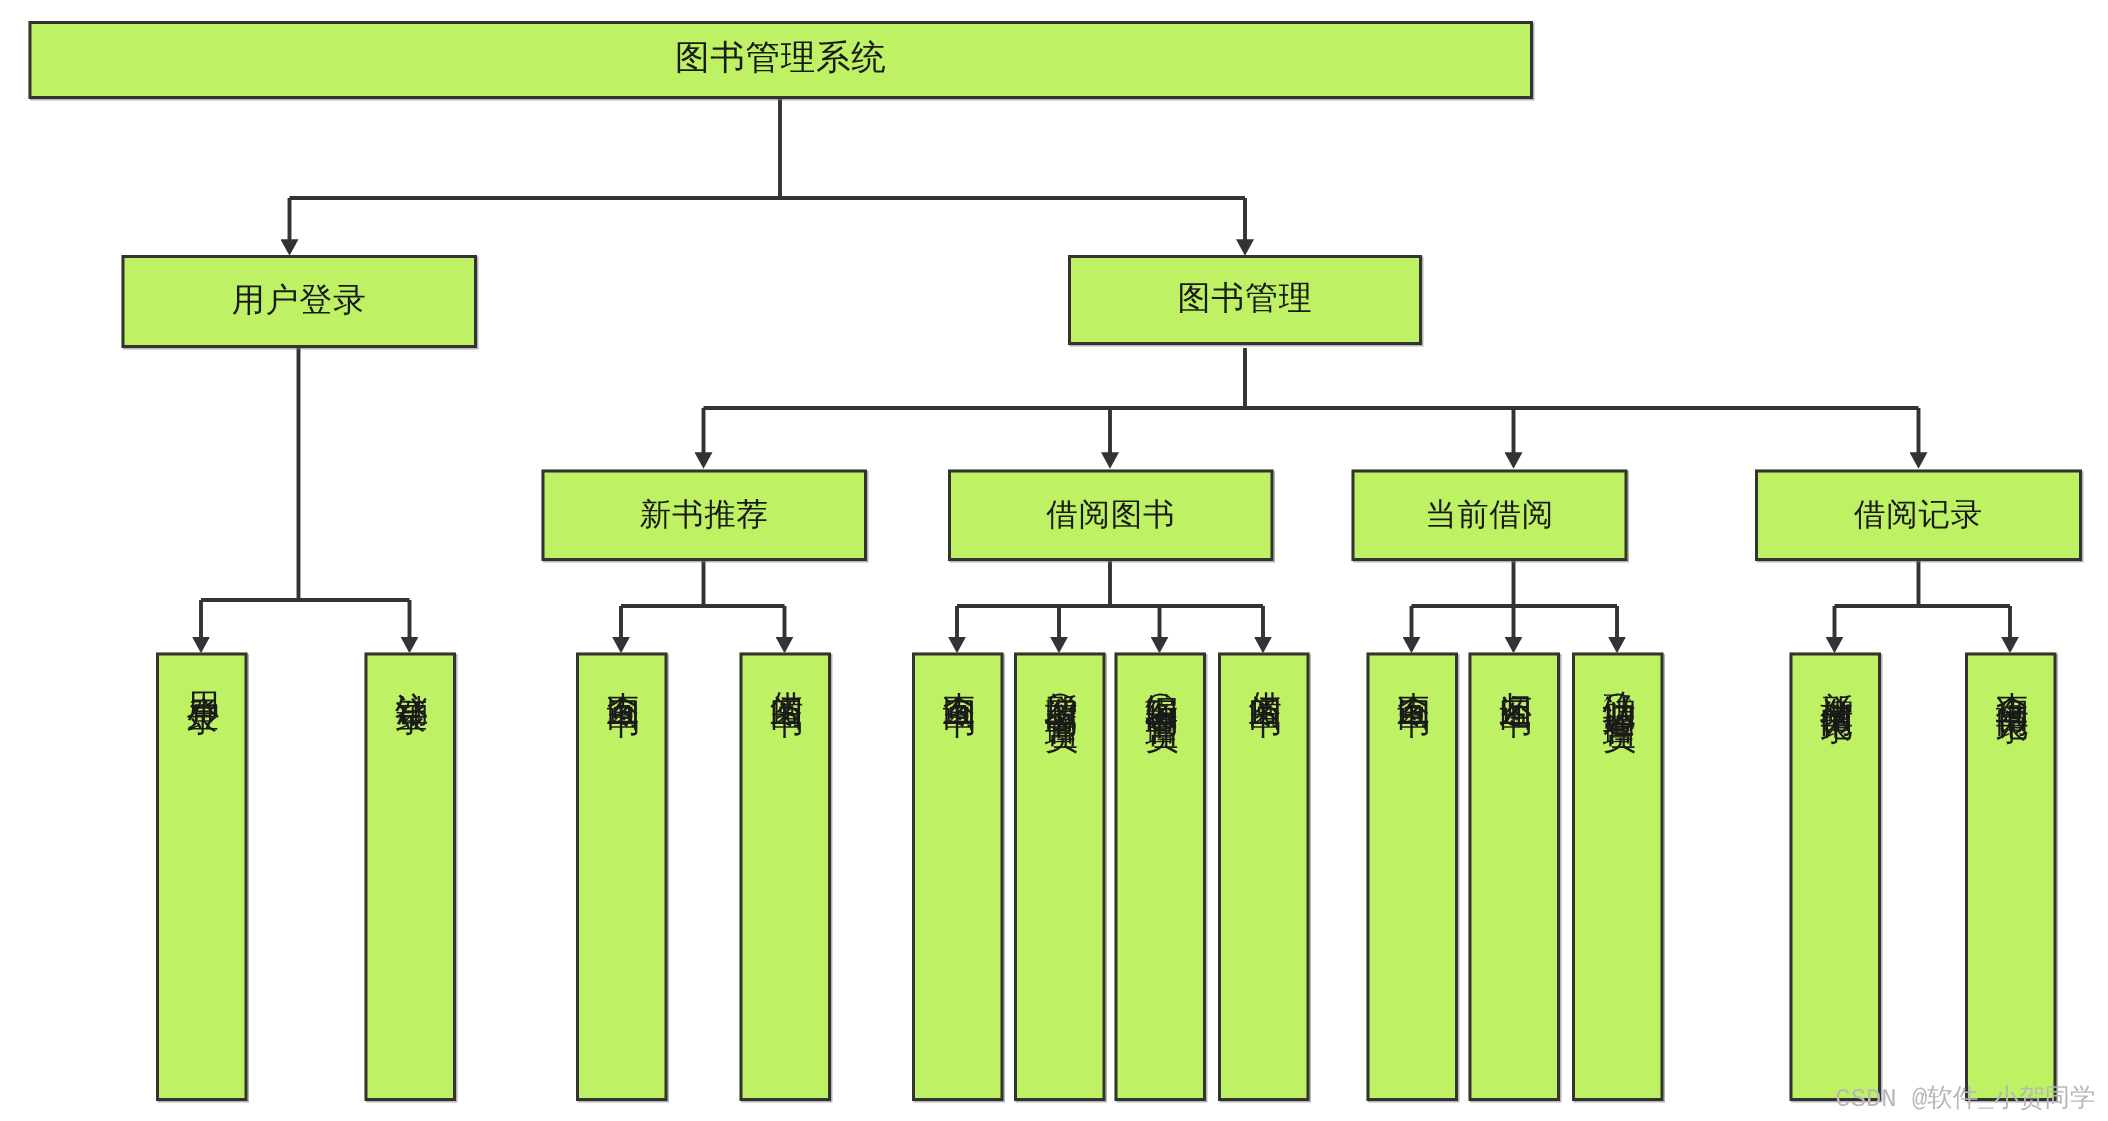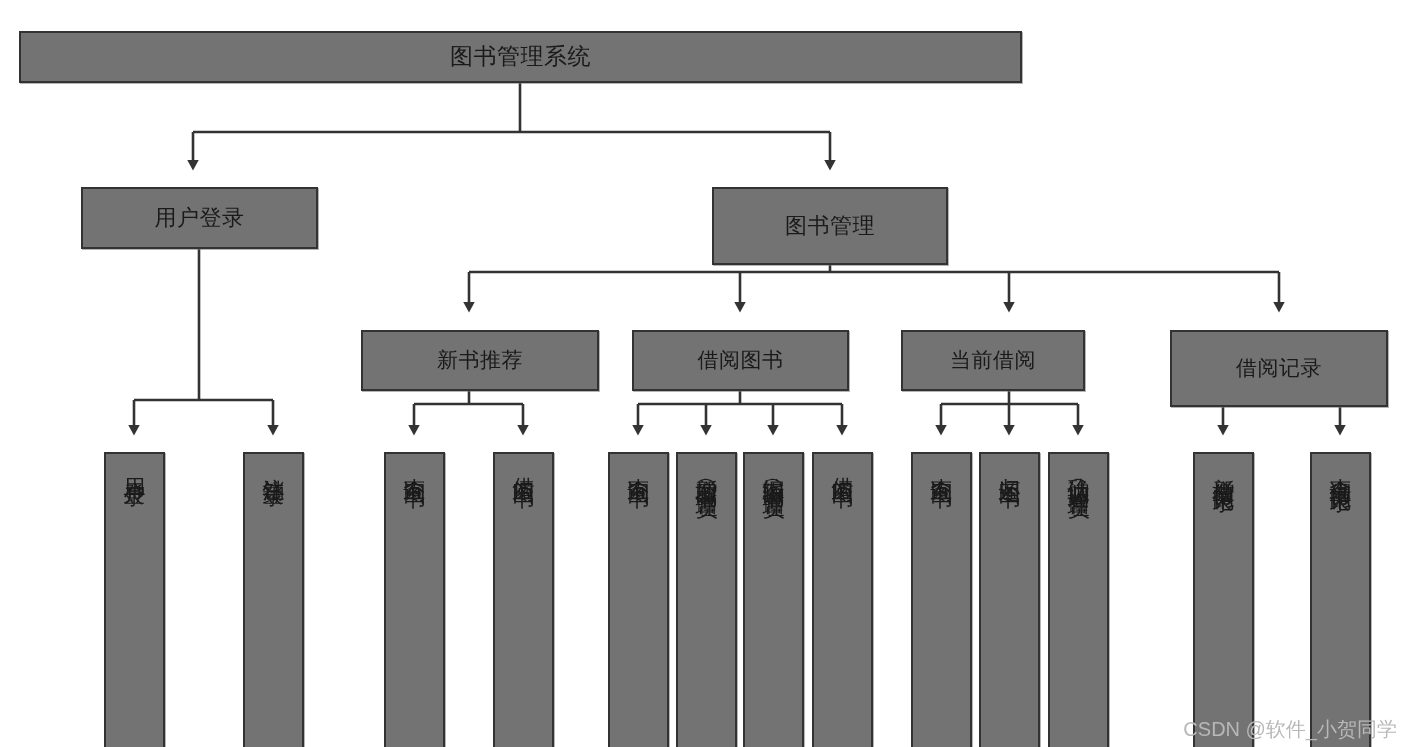--- a/index.html
+++ b/index.html
@@ -22,28 +22,27 @@
     position: absolute;
     left: 0;
     top: 0;
     width: 1405px;
     height: 747px;
     pointer-events: none;
   }
   .node {
     position: absolute;
     box-sizing: border-box;
-    background: #737373;
+    background: #bef264;
     border: 2px solid #333333;
     box-shadow: 1px 1px 0 0 rgba(120,120,120,0.55);
     display: flex;
     align-items: center;
     justify-content: center;
     z-index: 2;
-    margin-top: 17px;
   }
   .node-label {
     color: #1a1a1a;
     line-height: 1.18;
     text-align: center;
     letter-spacing: 0.5px;
     white-space: nowrap;
   }
   .node.root .node-label { font-size: 23px; }
   .node.level1 .node-label { font-size: 22px; }
@@ -60,25 +59,25 @@
     font-size: 22px;
     letter-spacing: 3px;
     line-height: 1;
     white-space: normal;
     max-height: 288px;
   }
   #watermark {
     position: absolute;
     right: 8px;
     bottom: 4px;
-    font-size: 20px;
+    font-size: 17px;
     color: #b8b8b8;
     z-index: 5;
     white-space: nowrap;
-    font-family: Liberation Sans, sans-serif;
+    font-family: Liberation Mono, monospace;
   }
 </style>
 </head>
 <body>
 
 <div id="diagram-root">
 
   <svg id="edge-layer" viewBox="0 0 1405 747" width="1405" height="747" xmlns="http://www.w3.org/2000/svg">
     <defs>
       <marker id="arrowhead" markerWidth="11" markerHeight="12" refX="2.5" refY="6" orient="auto" markerUnits="userSpaceOnUse">
@@ -129,34 +128,34 @@
     </g>
   </svg>
 
   <div class="node root" style="left:19px; top:14px; width:1003px; height:52px;">
     <span class="node-label">图书管理系统</span>
   </div>
 
   <div class="node level1" style="left:81px; top:170px; width:237px; height:62px;">
     <span class="node-label">用户登录</span>
   </div>
-  <div class="node level1" style="left:712px; top:170px; width:236px; height:78px;justify-content:center;">
+  <div class="node level1" style="left:712px; top:170px; width:236px; height:60px;justify-content:center;">
     <span class="node-label">图书管理</span>
   </div>
 
-  <div class="node level2" style="left:361px; top:313px; width:238px; height:61px;">
+  <div class="node level2" style="left:361px; top:313px; width:217px; height:61px;">
     <span class="node-label">新书推荐</span>
   </div>
   <div class="node level2" style="left:632px; top:313px; width:217px; height:61px;">
     <span class="node-label">借阅图书</span>
   </div>
   <div class="node level2" style="left:901px; top:313px; width:184px; height:61px;">
     <span class="node-label">当前借阅</span>
   </div>
-  <div class="node level2" style="left:1170px; top:313px; width:218px; height:77px;">
+  <div class="node level2" style="left:1170px; top:313px; width:218px; height:61px;">
     <span class="node-label">借阅记录</span>
   </div>
 
   <div class="node leaf" style="left:104px; top:435px; width:61px; height:299px;">
     <span class="node-label">用户登录</span>
   </div>
   <div class="node leaf" style="left:243px; top:435px; width:61px; height:299px;">
     <span class="node-label">注销登录</span>
   </div>
 

